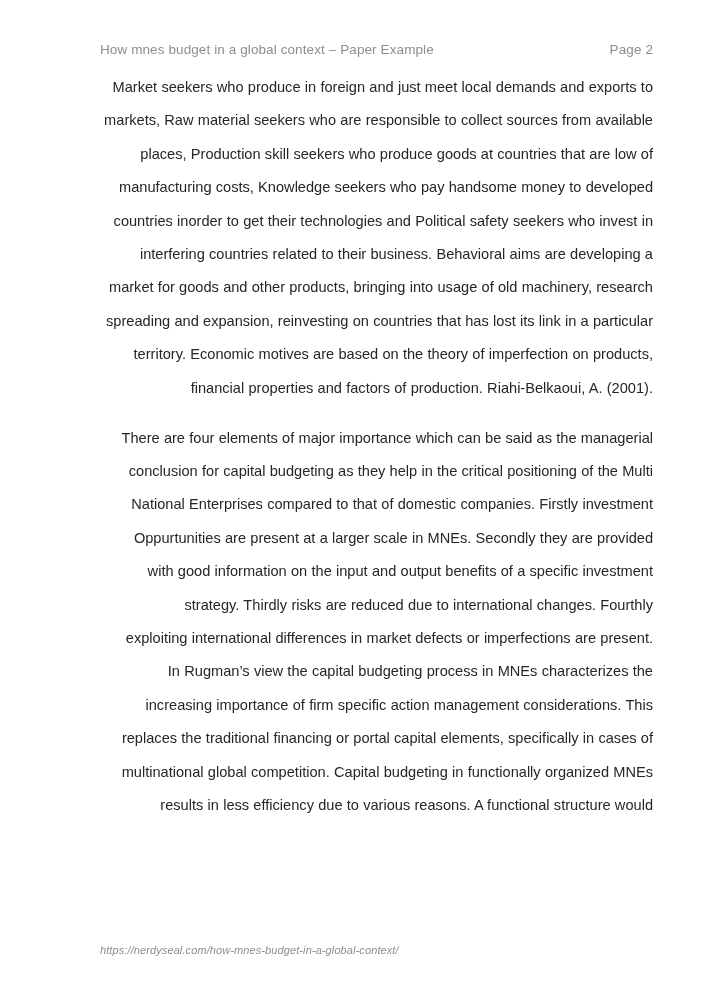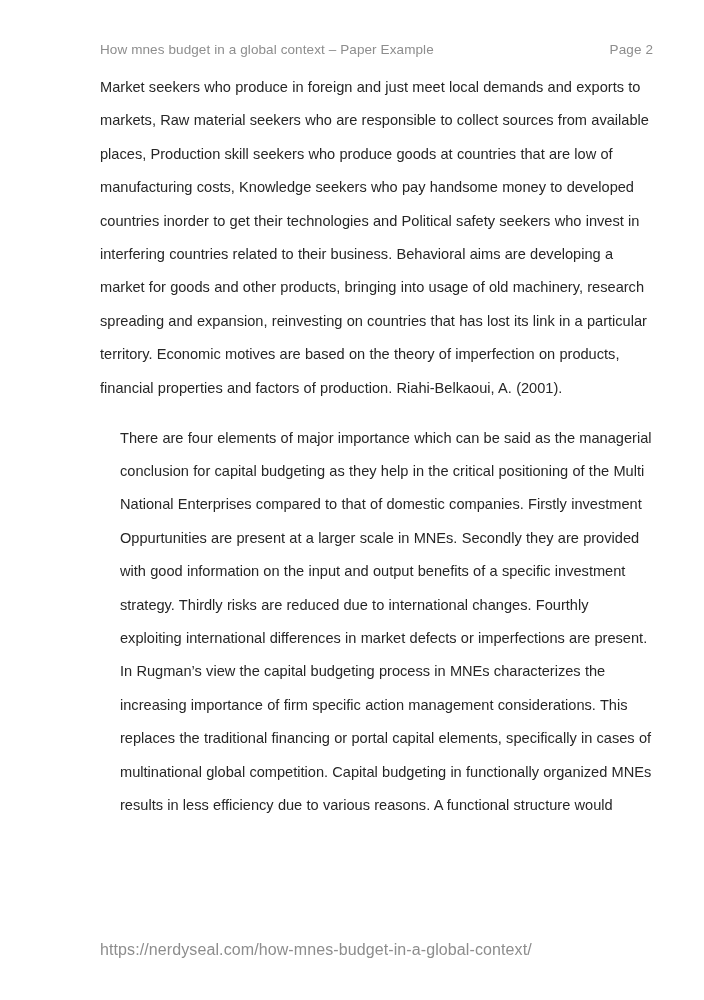--- a/index.html
+++ b/index.html
@@ -50,38 +50,39 @@
     position: absolute;
     left: 100px;
     top: 71px;
     width: 553px;
   }
   .body-copy p {
     margin: 0 0 16.5px 0;
     font-size: 14.6px;
     line-height: 33.4px;
     color: #262626;
-    text-align: left;
+    text-align: right;
     word-spacing: 0.2px;
   }
   .body-copy p:last-child {
     margin-bottom: 0;
     margin-left: 20px;
   }
   .source-link {
     position: absolute;
     left: 100px;
     top: 941px;
     width: 553px;
-    font-size: 16px;
+    font-size: 11px;
     line-height: 18px;
     color: #8d8d8d;
     letter-spacing: 0.1px;
     text-decoration: none;
     white-space: nowrap;
+    font-style: italic;
   }
 </style>
 </head>
 <body>
 
 <div class="page">
 
   <div class="running-head">
     <span class="rh-title">How mnes budget in a global context – Paper Example</span>
     <span class="rh-page">Page 2</span>

